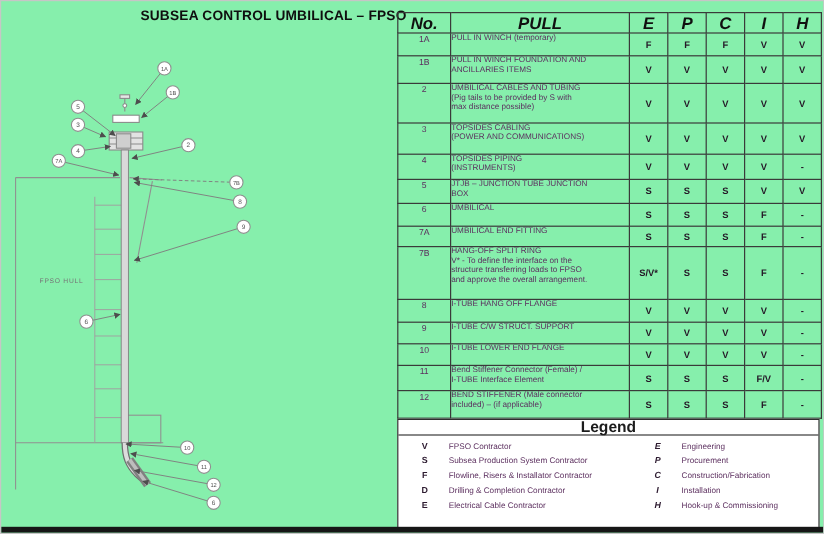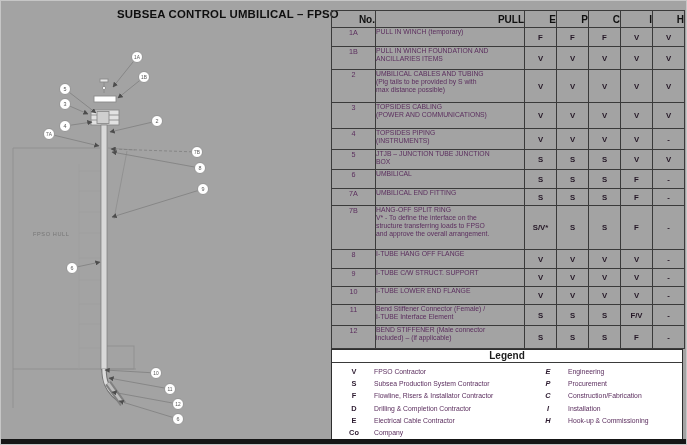--- a/index.html
+++ b/index.html
@@ -1,33 +1,33 @@
 <!DOCTYPE html>
 <html><head>
 <meta charset="utf-8">
 <style>
   html,body{margin:0;padding:0;background:#e8e8e8;font-family:"Liberation Sans",sans-serif;}
-  .page{position:relative;width:685px;height:443px;background:#a3a3a3;border:1px solid #c6c6c6;overflow:hidden;}
+  .page{position:relative;width:685px;height:443px;background:#86efac;border:1px solid #c6c6c6;overflow:hidden;}
   .bottom-bar{position:absolute;left:0;right:0;bottom:0;height:5px;background:#161616;}
 
   
   .diagram-title{position:absolute;left:116px;top:7px;font-size:11.4px;font-weight:bold;color:#0e0e0e;letter-spacing:.2px;white-space:nowrap;}
   .diagram-svg{position:absolute;left:0;top:0;}
 
   
   table.matrix{position:absolute;left:330px;top:9px;border-collapse:collapse;table-layout:fixed;width:353px;border:1.5px solid #2e2e2e;}
   table.matrix th,table.matrix td{border:1px solid #3a3a3a;padding:0;overflow:hidden;}
-  table.matrix th{height:16px;font-size:10px;font-weight:bold;color:#101010;text-align:right;}
+  table.matrix th{height:16px;font-size:14px;font-style:italic;font-weight:bold;color:#101010;text-align:center;}
   td.c-no{font-size:7.2px;color:#5b2e5e;text-align:center;vertical-align:top;padding-top:2px;}
   td.c-item{font-size:6.8px;line-height:8.1px;color:#5b2e5e;text-align:left;vertical-align:top;padding:1.5px 3px 1px 3px;white-space:pre-line;}
   td.c-val{font-size:7.8px;font-weight:bold;color:#241726;text-align:center;vertical-align:middle;}
 
   
   .legend{position:absolute;left:330px;top:348px;width:350px;border:1.5px solid #2e2e2e;background:#fff;}
-  .legend-title{height:12px;border-bottom:1px solid #3a3a3a;text-align:center;font-size:10px;font-weight:bold;color:#1c1c1c;line-height:12px;}
+  .legend-title{height:12px;border-bottom:1px solid #3a3a3a;text-align:center;font-size:13px;font-weight:bold;color:#1c1c1c;line-height:12px;}
   .legend-body{position:relative;height:75px;padding-top:4px;box-sizing:content-box;display:flex;}
   .legend-col{display:flex;flex-direction:column;}
   .legend-col.left{width:204px;padding-left:10px;box-sizing:border-box;}
   .legend-col.right{flex:1;}
   .legend-entry{display:flex;align-items:baseline;height:12.2px;}
   .legend-entry .code{width:24px;text-align:center;font-size:7.4px;font-weight:bold;color:#2d1b30;flex:none;}
   .legend-col.right .code{font-style:italic;}
   .legend-entry .lab{font-size:6.8px;color:#5b2e5e;padding-left:8px;}
 </style>
 </head>
@@ -350,24 +350,20 @@
             <span class="lab">Flowline, Risers &amp; Installator Contractor</span>
           </div>
           <div class="legend-entry">
             <span class="code">D</span>
             <span class="lab">Drilling &amp; Completion Contractor</span>
           </div>
           <div class="legend-entry">
             <span class="code">E</span>
             <span class="lab">Electrical Cable Contractor</span>
           </div>
-          <div class="legend-entry">
-            <span class="code">Co</span>
-            <span class="lab">Company</span>
-          </div>
         </div>
       <div id="legend-right" class="legend-col right">
           <div class="legend-entry">
             <span class="code">E</span>
             <span class="lab">Engineering</span>
           </div>
           <div class="legend-entry">
             <span class="code">P</span>
             <span class="lab">Procurement</span>
           </div>

